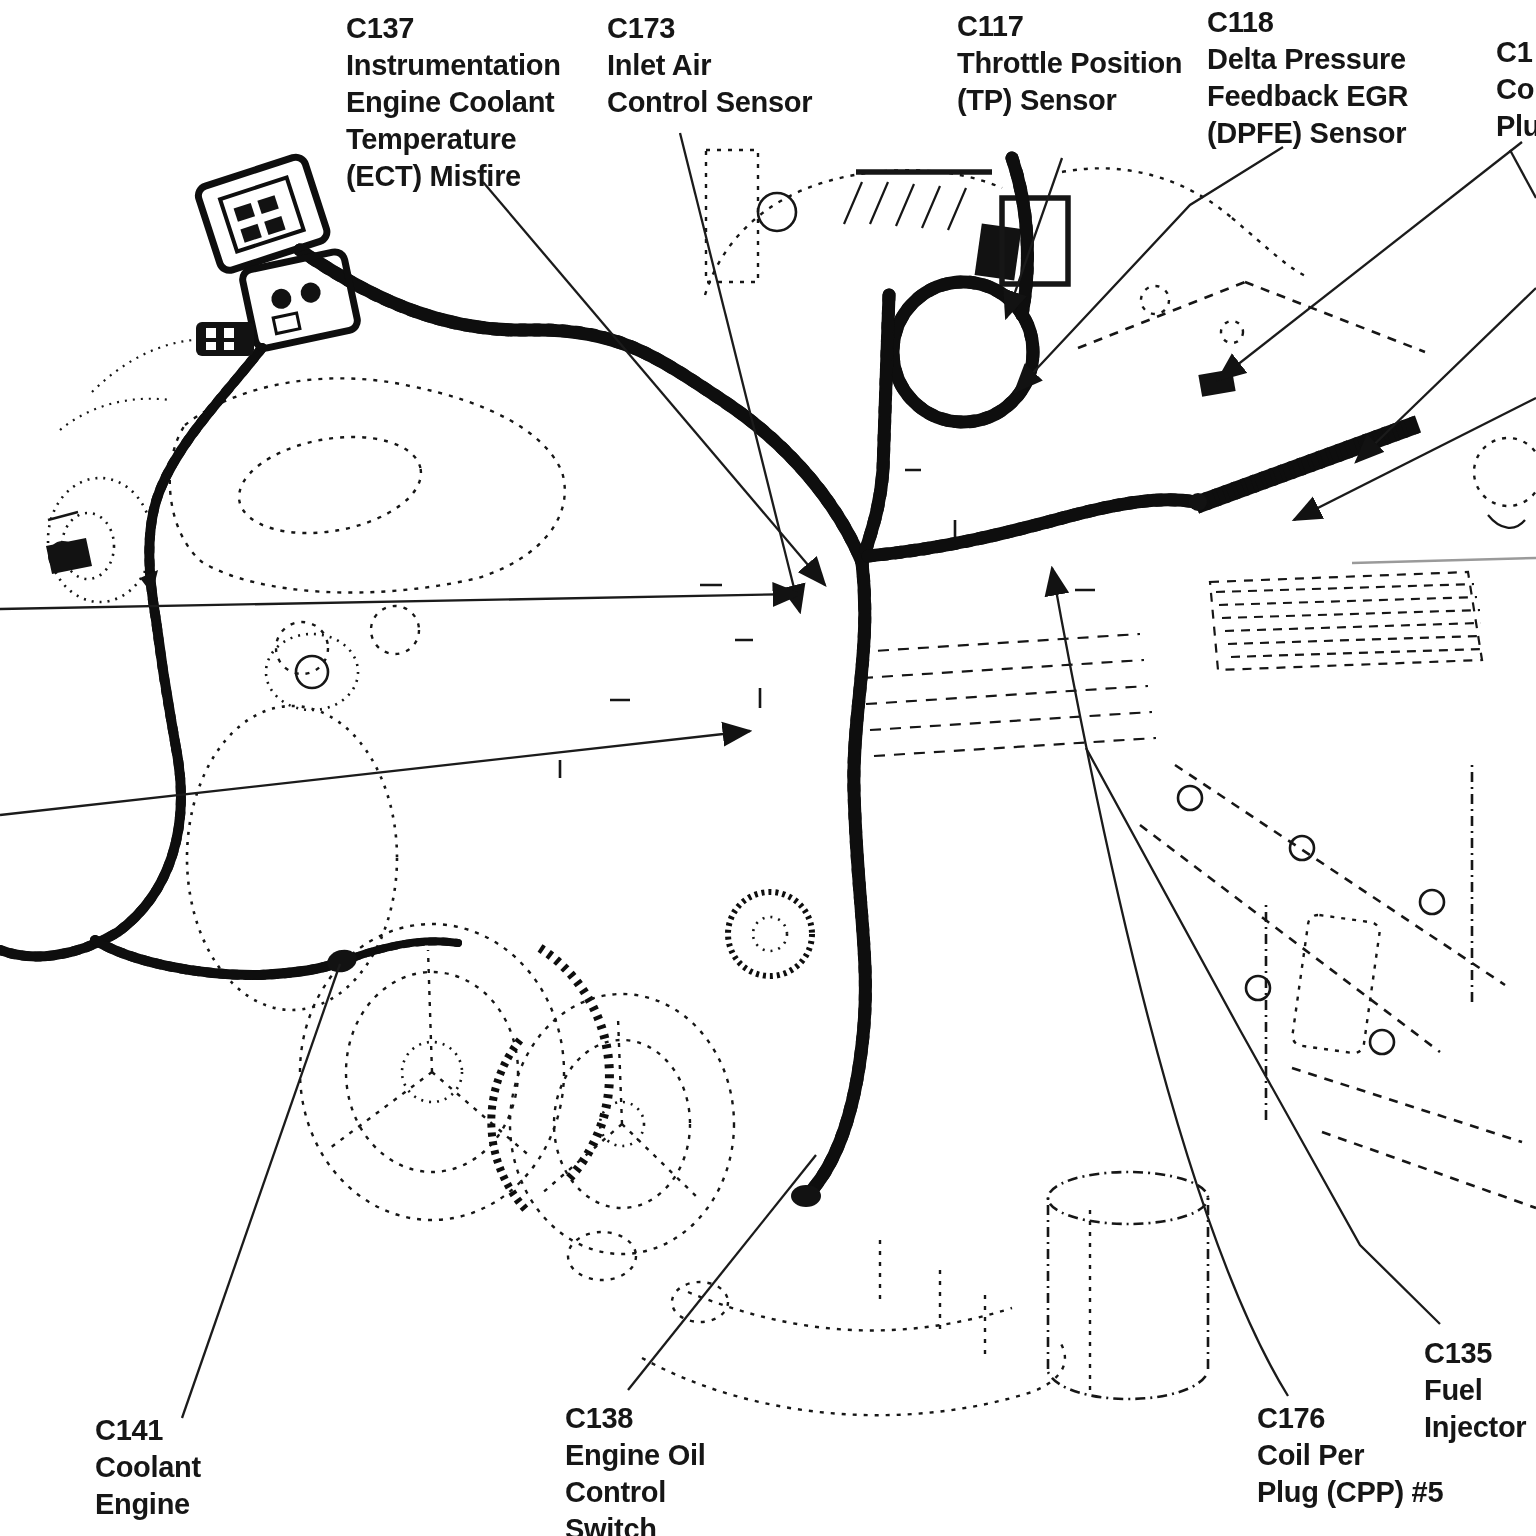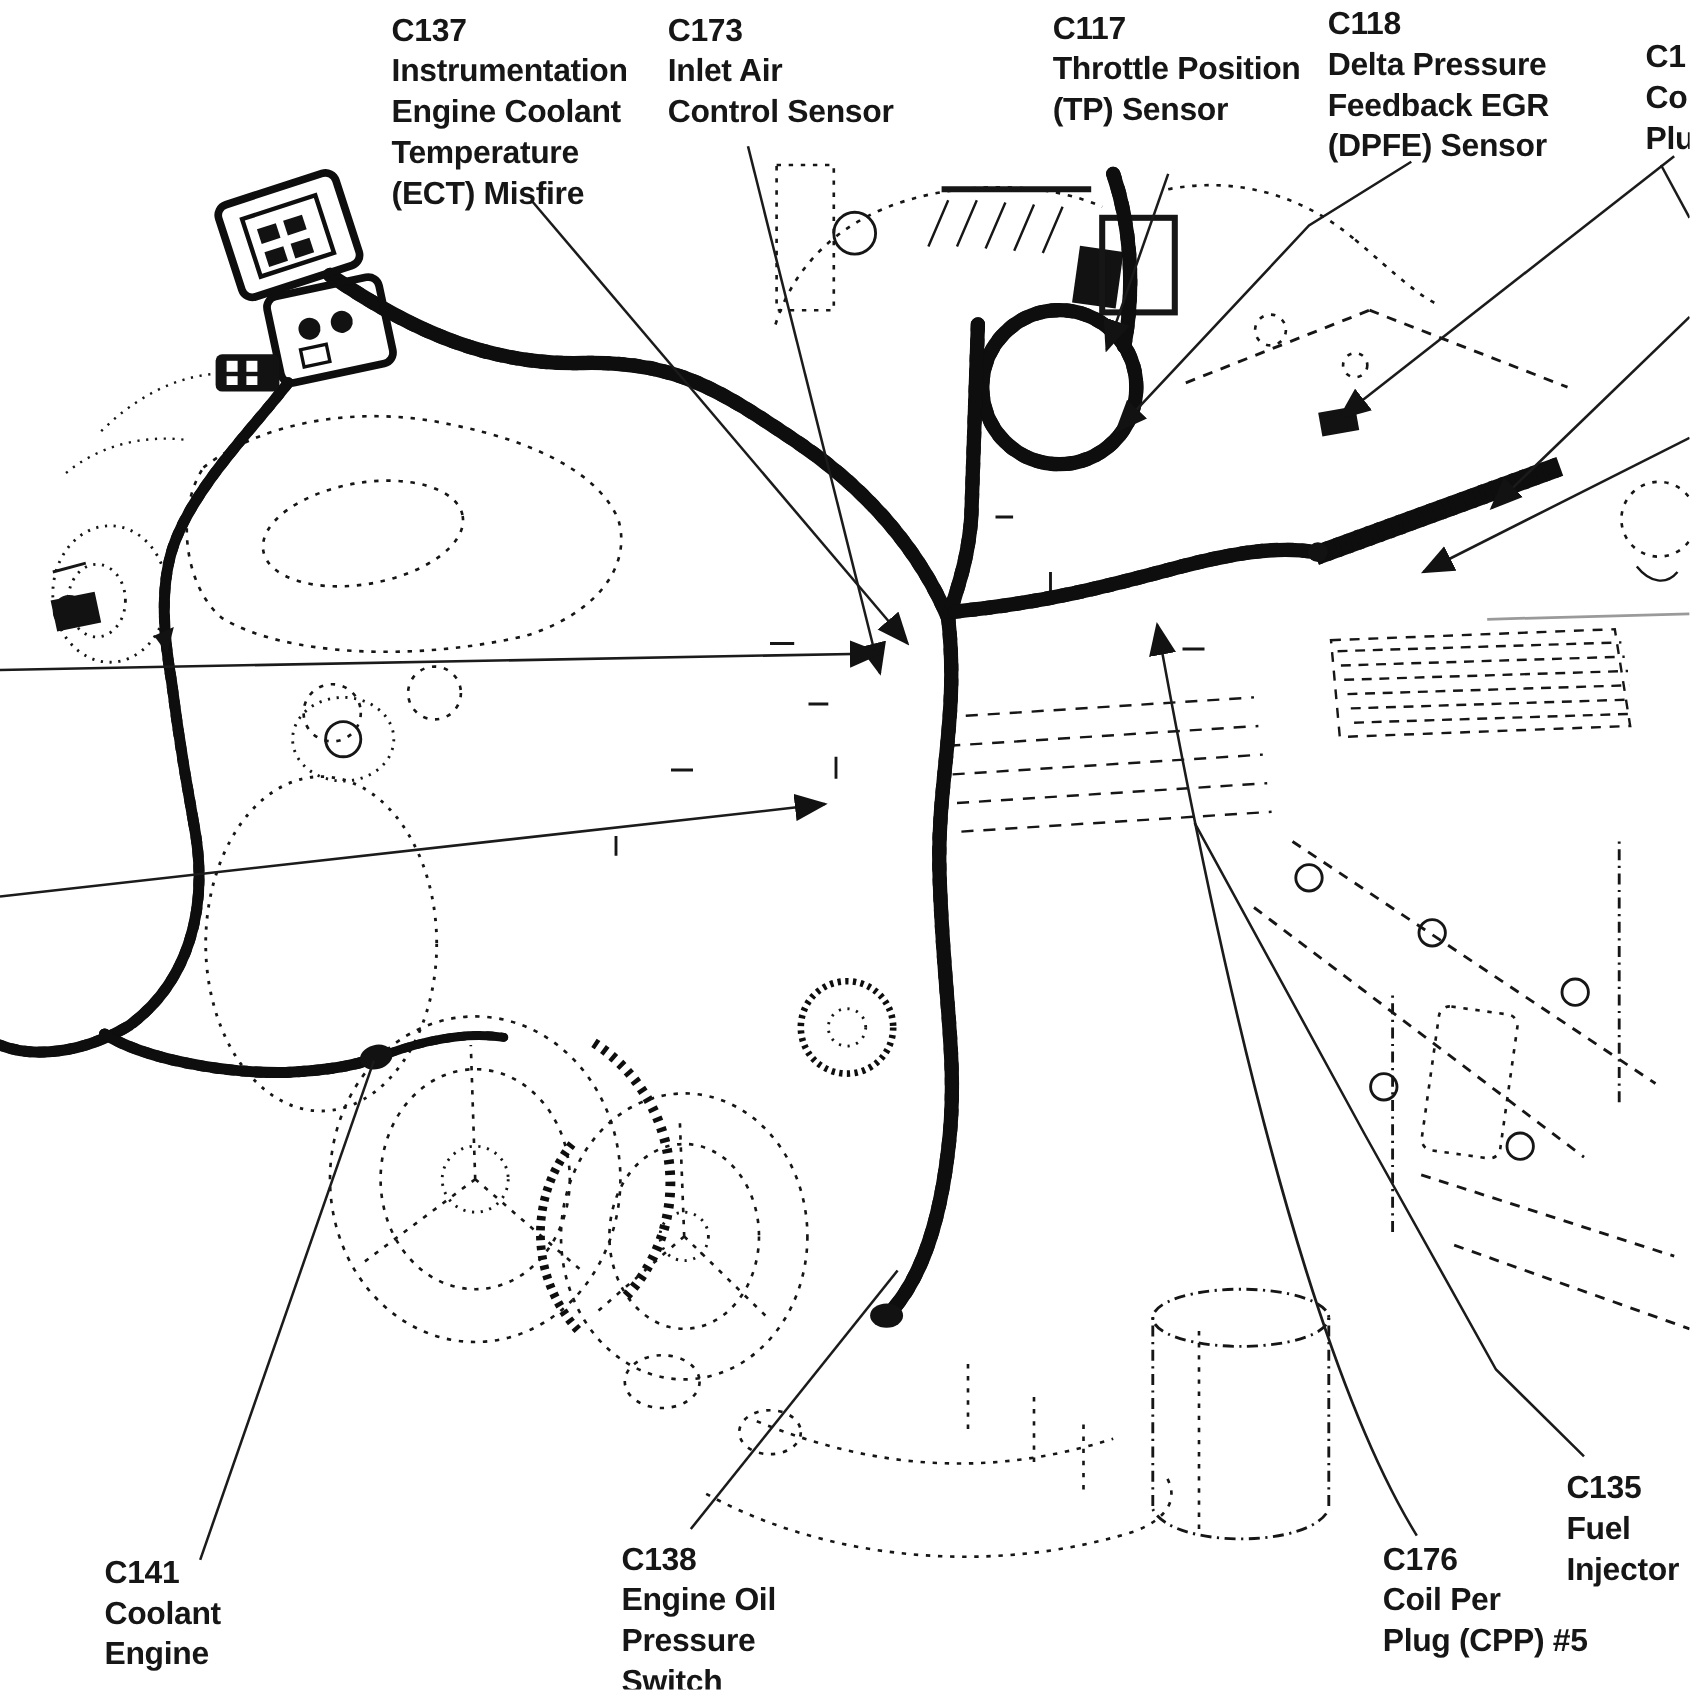--- a/index.html
+++ b/index.html
@@ -187,21 +187,21 @@
     <path class="ld" d="M 1536,398 L 1294,520" marker-end="url(#arr)"></path>
     <path class="ld" d="M 0,609 L 800,594" marker-end="url(#arr)"></path>
     <path class="ld" d="M 0,815 L 750,731" marker-end="url(#arr)"></path>
     <path class="ld" d="M 182,1418 L 340,964"></path>
     <path class="ld" d="M 628,1390 L 816,1155"></path>
     <path class="ld" d="M 1288,1396 C 1210,1270 1130,1000 1052,568" marker-end="url(#arr)"></path>
     <path class="ld" d="M 1440,1324 L 1360,1245 L 1240,1030 L 1086,748"></path>
   </g>
 </svg>
 
-<div class="lbl" style="left:356px;top:10px">
+<div class="lbl" style="left:346px;top:10px">
   <span>C137</span>
   <span>Instrumentation</span>
   <span>Engine Coolant</span>
   <span>Temperature</span>
   <span>(ECT) Misfire</span>
 </div>
 <div class="lbl" style="left:607px;top:10px">
   <span>C173</span>
   <span>Inlet Air</span>
   <span>Control Sensor</span>
@@ -223,21 +223,21 @@
   <span>Plu</span>
 </div>
 <div class="lbl" style="left:95px;top:1412px">
   <span>C141</span>
   <span>Coolant</span>
   <span>Engine</span>
 </div>
 <div class="lbl" style="left:565px;top:1400px">
   <span>C138</span>
   <span>Engine Oil</span>
-  <span>Pressure</span>
+  <span>Control</span>
   <span>Switch</span>
 </div>
 <div class="lbl" style="left:1257px;top:1400px">
   <span>C176</span>
   <span>Coil Per</span>
   <span>Plug (CPP) #5</span>
 </div>
 <div class="lbl" style="left:1424px;top:1335px">
   <span>C135</span>
   <span>Fuel</span>

